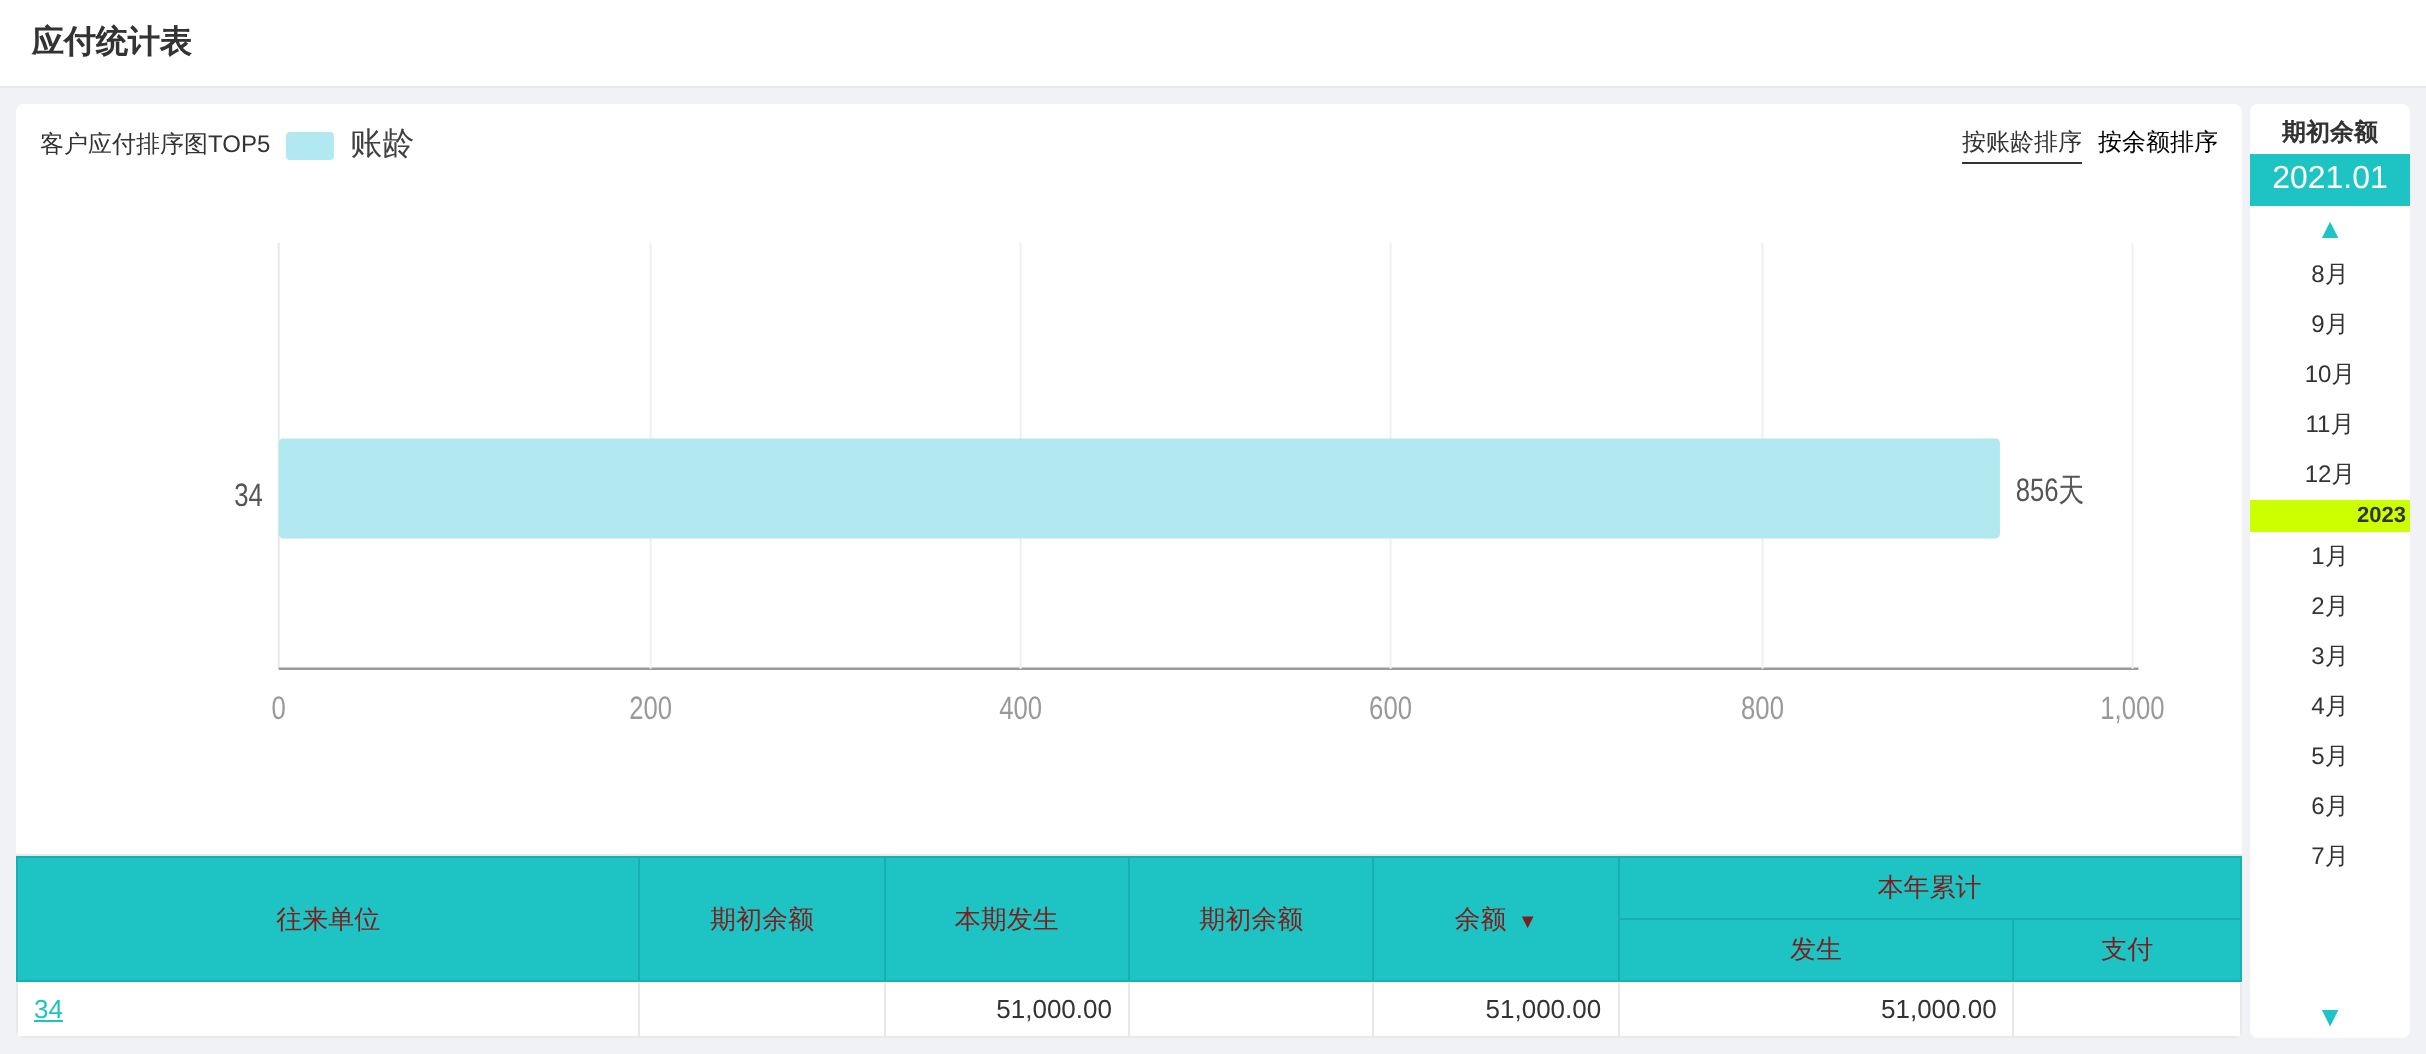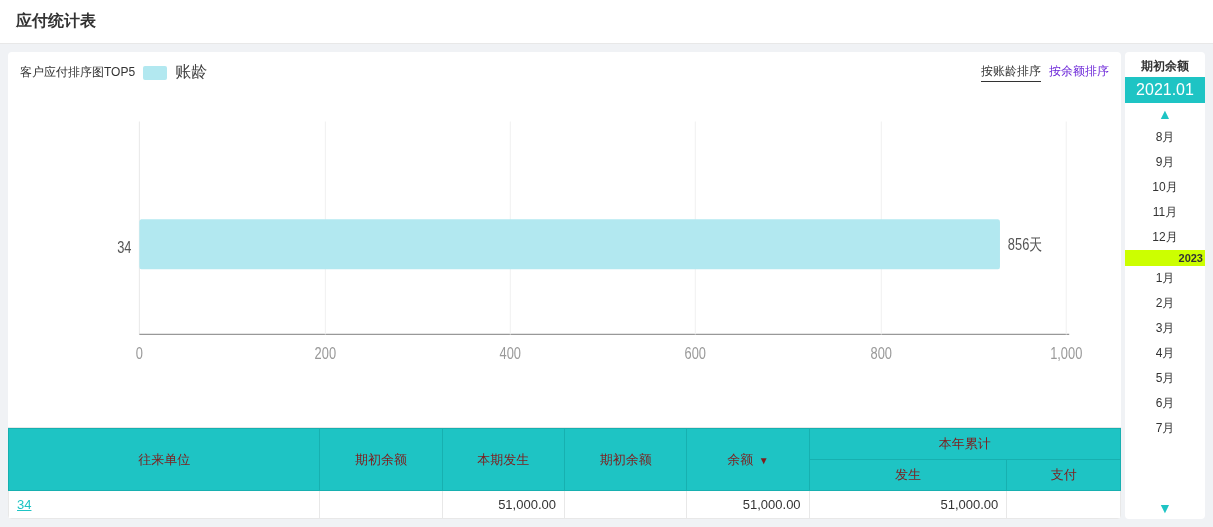--- a/index.html
+++ b/index.html
@@ -123,21 +123,21 @@
       font-size: 16px;
       color: #404040;
     }
 
     .chart-sort-btns {
       display: flex;
       gap: 8px;
     }
     .sort-btn {
       font-size: 12px;
-      color: #6d28d9;
+      color: #000000;
       cursor: pointer;
       border-bottom: 1px solid transparent;
       padding-bottom: 1px;
     }
     .sort-btn.active { color: #333; border-bottom-color: #333; }
 
     
     .bar-chart-area {
       flex: 1;
       position: relative;

